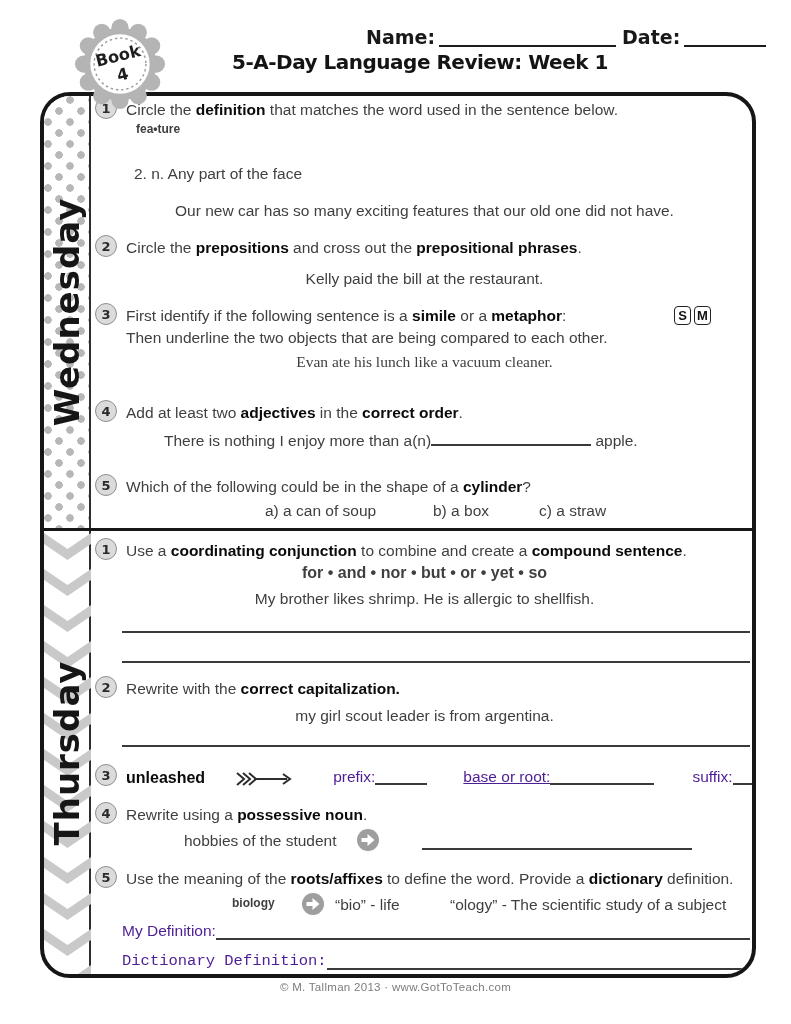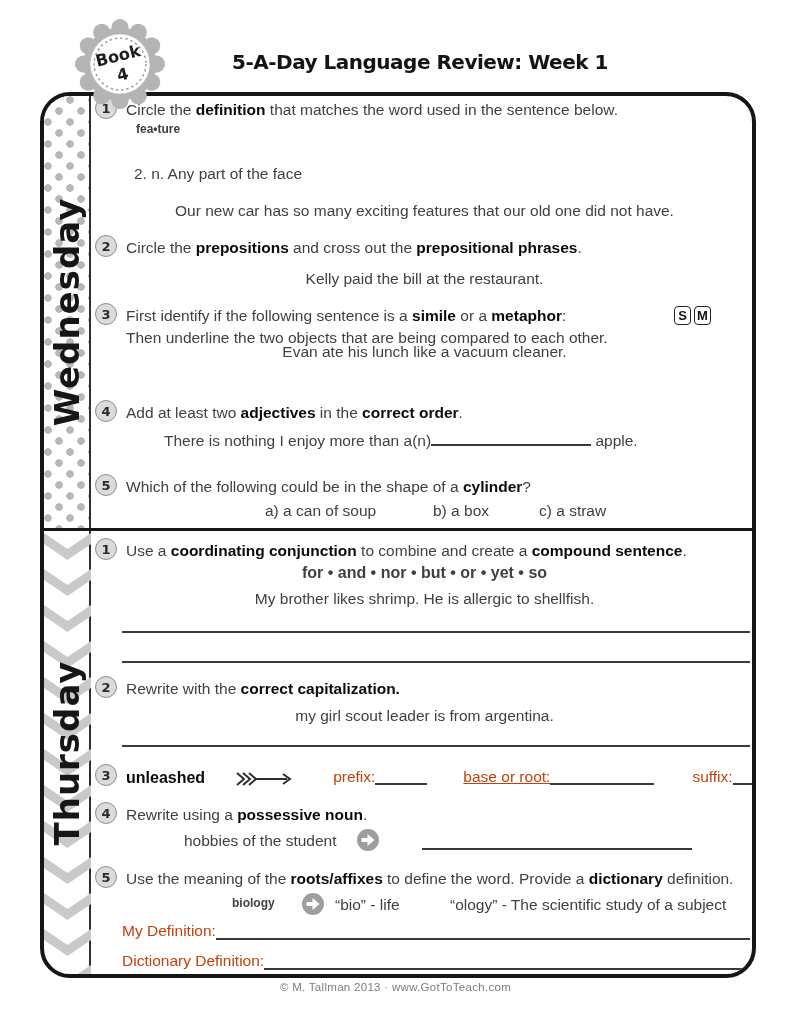--- a/index.html
+++ b/index.html
@@ -48,21 +48,21 @@
   .prompt .b, .bold { font-weight:700; color:#0b0b0b; }
   .abs { position:absolute; font-size:15.5px; color:#3f3f3f; }
   .centered { left:0; width:100%; text-align:center; }
   .ans-line { position:absolute; border-bottom:2px solid #3a3a3a; height:2px; }
   .inline-line { display:inline-block; border-bottom:2px solid #3a3a3a; height:14px; }
   .sm-box { display:inline-flex; align-items:center; justify-content:center; width:17px; height:19px;
     border:1.6px solid #222; border-radius:4px; font-weight:700; font-size:13px; color:#111;
     margin-left:3px; background:#fff; }
   .flexrow { position:absolute; display:flex; align-items:flex-end; font-size:15.5px; color:#3f3f3f; }
   .circle-arrow { width:22px; height:22px; flex:0 0 22px; }
-  .deflabel { white-space:nowrap; font-size:15.5px; color:#c2410c; }
+  .deflabel { white-space:nowrap; font-size:15.5px; color:#4c1d95; }
   .fill { flex:1; border-bottom:2px solid #3a3a3a; height:15px; }
   .footer { position:absolute; left:0; top:981px; width:100%; text-align:center;
     font-size:11.5px; color:#7c7c7c; letter-spacing:0.3px; }
 </style>
 </head>
 <body>
 
 <div class="page">
 
   <svg class="badge" viewBox="0 0 96 96">
@@ -82,20 +82,26 @@
     </g>
     <circle cx="48" cy="48" r="38" fill="#b4b4b4"></circle>
     <circle cx="48" cy="48" r="31" fill="#ffffff"></circle>
     <circle cx="48" cy="48" r="27" fill="none" stroke="#9a9a9a" stroke-width="1.5" stroke-dasharray="2.5 3"></circle>
     <g transform="rotate(-14 48 48)">
       <text x="48" y="45" text-anchor="middle" font-size="17">Book</text>
       <text x="48" y="65" text-anchor="middle" font-size="17">4</text>
     </g>
   </svg>
 
+  <div class="name-date">
+    <span>Name:</span>
+    <span class="hline name-line"></span>
+    <span>Date:</span>
+    <span class="hline date-line"></span>
+  </div>
 
   <h1 class="page-title">5-A-Day Language Review: Week 1</h1>
 
   <div class="sheet">
 
     <section class="day-section w-section">
       <div class="strip dots">
         <span class="day-label">Wednesday</span>
       </div>
       <div class="content">
@@ -116,21 +122,21 @@
 
         <div class="q-row" style="top:207px; left:2px; width:575px;">
           <span class="qnum">3</span>
           <span class="prompt"><span><span>First identify if the following sentence is a </span><span class="b">simile</span><span> or a </span><span class="b">metaphor</span><span>:</span></span><br>
             <span>Then underline the two objects that are being compared to each other.</span>
           </span>
         </div>
         <div class="abs" style="left:578px; top:210px;">
           <span class="sm-box">S</span><span class="sm-box">M</span>
         </div>
-        <div class="abs centered" style="top:247px;">Evan ate his lunch like a vacuum cleaner.</div>
+        <div class="abs centered" style="top:257px;font-family:Liberation Serif, serif;">Evan ate his lunch like a vacuum cleaner.</div>
 
         <div class="q-row" style="top:304px; left:2px;">
           <span class="qnum">4</span>
           <span class="prompt"><span>Add at least two </span><span class="b">adjectives</span><span> in the </span><span class="b">correct order</span><span>.</span></span>
         </div>
         <div class="abs" style="left:71px; top:336px; white-space:nowrap;">
           <span>There is nothing I enjoy more than a(n)</span><span class="inline-line" style="width:160px;"></span> <span>apple.</span>
         </div>
 
         <div class="q-row" style="top:378px; left:2px;">
@@ -219,21 +225,21 @@
           <rect x="4.5" y="9" width="7" height="4" fill="#fff"></rect>
           <path d="M10.5,5 L17.5,11 L10.5,17 Z" fill="#fff"></path>
         </svg>
         <div class="abs" style="left:242px; top:365px;">“bio” - life</div>
         <div class="abs" style="left:357px; top:365px;">“ology” - The scientific study of a subject</div>
 
         <div class="flexrow" style="left:29px; top:391px; width:628px;">
           <span class="deflabel">My Definition:</span>
           <span class="fill"></span>
         </div>
-        <div class="flexrow" style="left:29px; top:421px; width:625px;">
+        <div class="flexrow" style="left:29px; top:421px; width:625px;font-family:Liberation Mono, monospace;">
           <span class="deflabel">Dictionary Definition:</span>
           <span class="fill"></span>
         </div>
       </div>
     </section>
   </div>
 
   <div class="footer">© M. Tallman 2013 · www.GotToTeach.com</div>
 </div>
 

